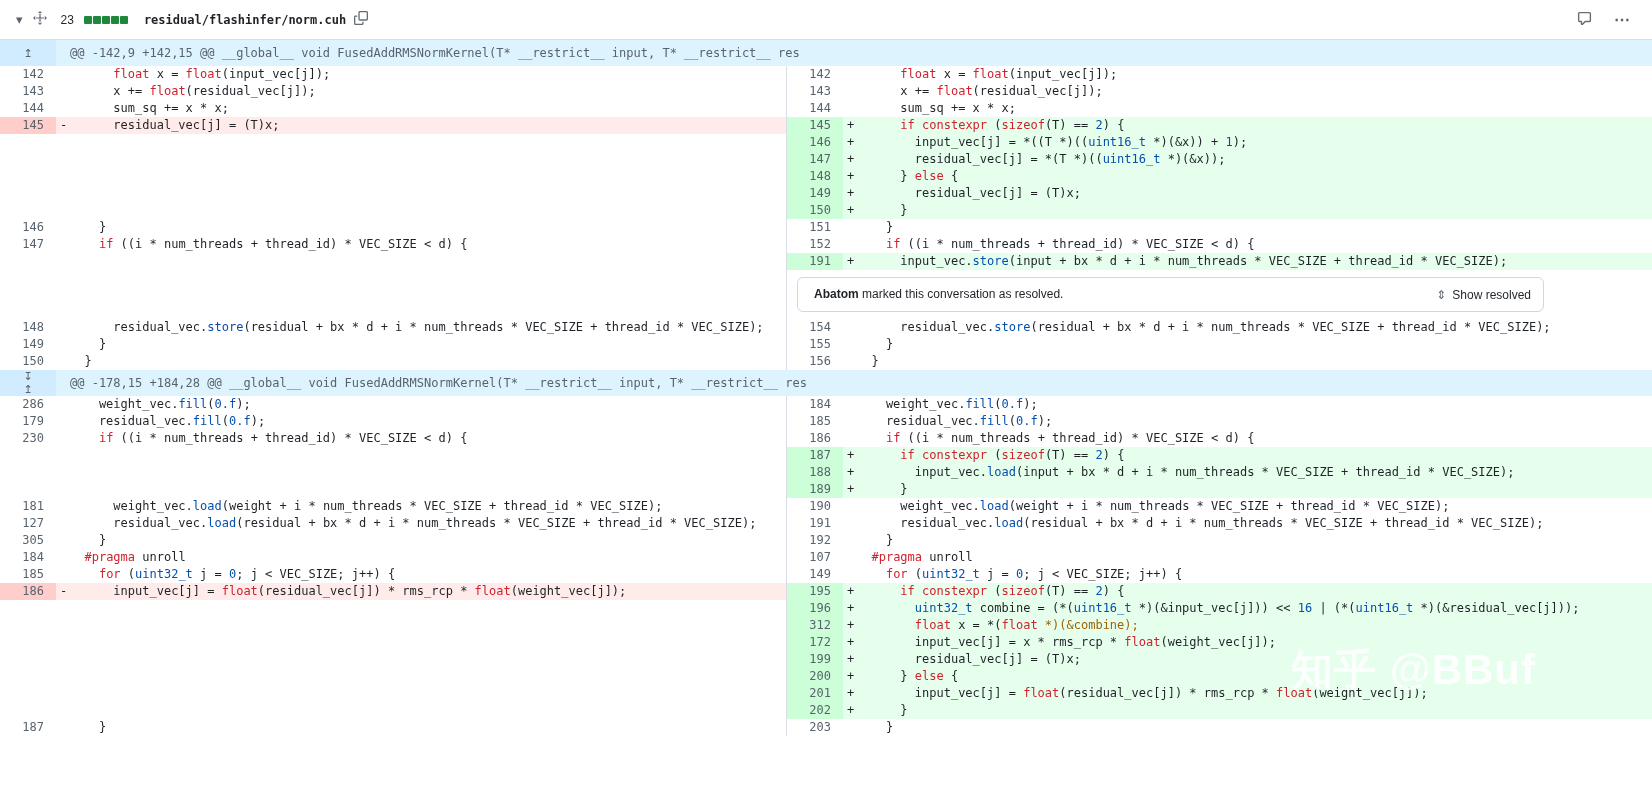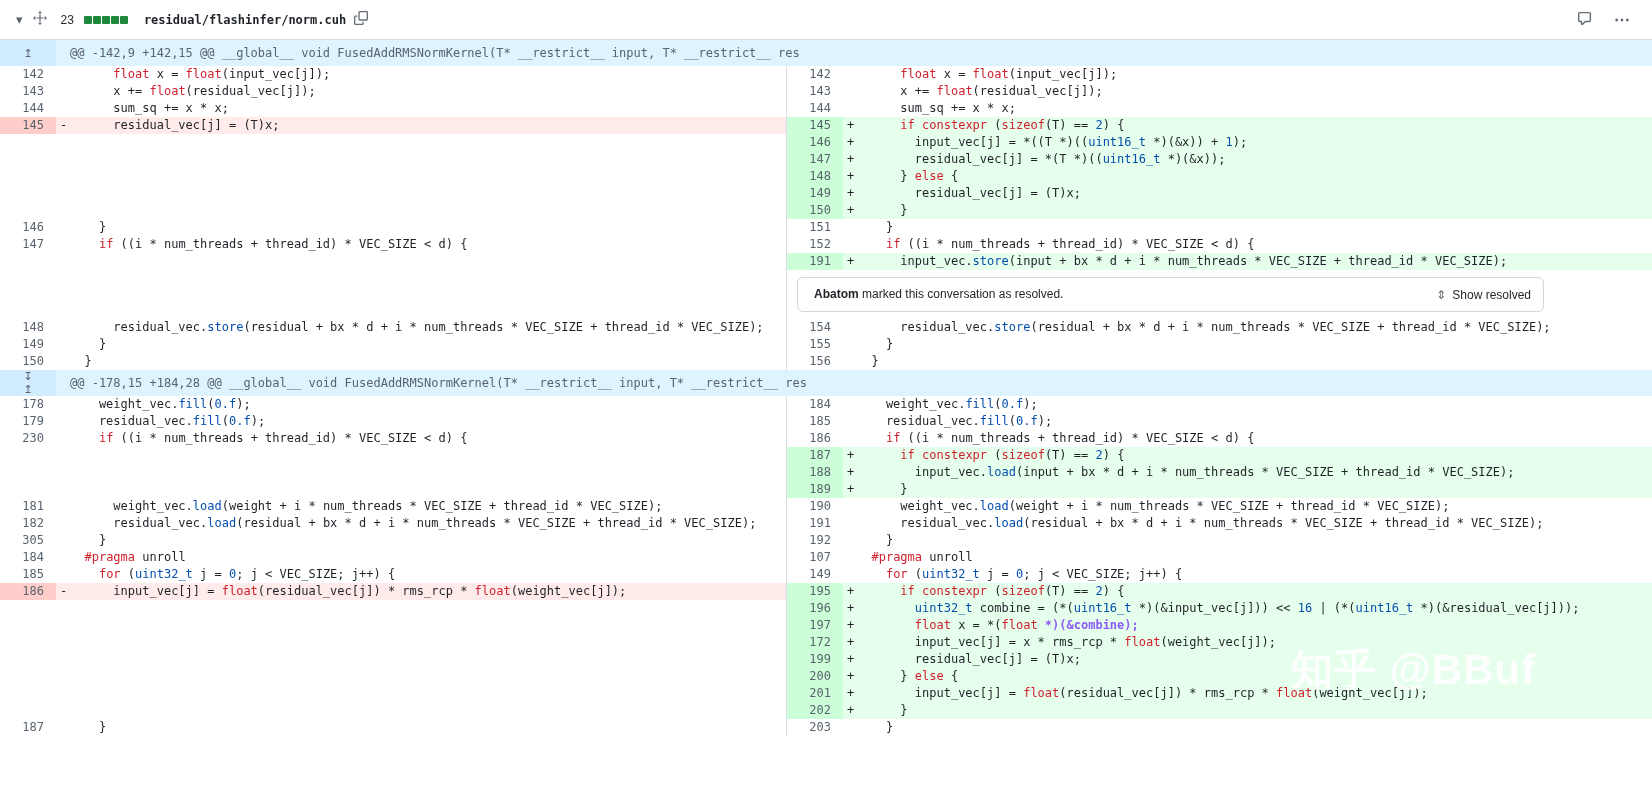--- a/index.html
+++ b/index.html
@@ -293,21 +293,21 @@
       </div>
       <div class="row hunk-row">
         <div class="hunk-gutter">
           <button class="expand-btn"><span>↧</span></button>
           <button class="expand-btn"><span>↥</span></button>
         </div>
         <div class="hunk-text">@@ -178,15 +184,28 @@ __global__ void FusedAddRMSNormKernel(T* __restrict__ input, T* __restrict__ res</div>
       </div>
       <div class="row">
         <div class="side">
-          <div class="num ctx-num">178</div>
+          <div class="num ctx-num">286</div>
           <div class="code ctx"><span class="marker"></span><span class="tok" style="color: rgb(31, 35, 40);">    weight_vec.</span><span class="tok" style="color: rgb(5, 80, 174);">fill</span><span class="tok" style="color: rgb(31, 35, 40);">(</span><span class="tok" style="color: rgb(5, 80, 174);">0.f</span><span class="tok" style="color: rgb(31, 35, 40);">);</span></div>
         </div>
         <div class="side right">
           <div class="num ctx-num">184</div>
           <div class="code ctx"><span class="marker"></span><span class="tok" style="color: rgb(31, 35, 40);">    weight_vec.</span><span class="tok" style="color: rgb(5, 80, 174);">fill</span><span class="tok" style="color: rgb(31, 35, 40);">(</span><span class="tok" style="color: rgb(5, 80, 174);">0.f</span><span class="tok" style="color: rgb(31, 35, 40);">);</span></div>
         </div>
       </div>
       <div class="row">
         <div class="side">
           <div class="num ctx-num">179</div>
@@ -363,21 +363,21 @@
           <div class="num ctx-num">181</div>
           <div class="code ctx"><span class="marker"></span><span class="tok" style="color: rgb(31, 35, 40);">      weight_vec.</span><span class="tok" style="color: rgb(5, 80, 174);">load</span><span class="tok" style="color: rgb(31, 35, 40);">(weight + i * num_threads * VEC_SIZE + thread_id * VEC_SIZE);</span></div>
         </div>
         <div class="side right">
           <div class="num ctx-num">190</div>
           <div class="code ctx"><span class="marker"></span><span class="tok" style="color: rgb(31, 35, 40);">      weight_vec.</span><span class="tok" style="color: rgb(5, 80, 174);">load</span><span class="tok" style="color: rgb(31, 35, 40);">(weight + i * num_threads * VEC_SIZE + thread_id * VEC_SIZE);</span></div>
         </div>
       </div>
       <div class="row">
         <div class="side">
-          <div class="num ctx-num">182</div>
+          <div class="num ctx-num">127</div>
           <div class="code ctx"><span class="marker"></span><span class="tok" style="color: rgb(31, 35, 40);">      residual_vec.</span><span class="tok" style="color: rgb(5, 80, 174);">load</span><span class="tok" style="color: rgb(31, 35, 40);">(residual + bx * d + i * num_threads * VEC_SIZE + thread_id * VEC_SIZE);</span></div>
         </div>
         <div class="side right">
           <div class="num ctx-num">191</div>
           <div class="code ctx"><span class="marker"></span><span class="tok" style="color: rgb(31, 35, 40);">      residual_vec.</span><span class="tok" style="color: rgb(5, 80, 174);">load</span><span class="tok" style="color: rgb(31, 35, 40);">(residual + bx * d + i * num_threads * VEC_SIZE + thread_id * VEC_SIZE);</span></div>
         </div>
       </div>
       <div class="row">
         <div class="side">
           <div class="num ctx-num">305</div>
@@ -427,22 +427,22 @@
           <div class="num add-num">196</div>
           <div class="code add"><span class="marker">+</span><span class="tok" style="color: rgb(31, 35, 40);">        </span><span class="tok" style="color: rgb(5, 80, 174);">uint32_t</span><span class="tok" style="color: rgb(31, 35, 40);"> combine = (*(</span><span class="tok" style="color: rgb(5, 80, 174);">uint16_t</span><span class="tok" style="color: rgb(31, 35, 40);"> *)(&amp;input_vec[j])) &lt;&lt; </span><span class="tok" style="color: rgb(5, 80, 174);">16</span><span class="tok" style="color: rgb(31, 35, 40);"> | (*(</span><span class="tok" style="color: rgb(5, 80, 174);">uint16_t</span><span class="tok" style="color: rgb(31, 35, 40);"> *)(&amp;residual_vec[j]));</span></div>
         </div>
       </div>
       <div class="row">
         <div class="side">
           <div class="num empty-num"></div>
           <div class="code empty"></div>
         </div>
         <div class="side right">
-          <div class="num add-num">197</div>
-          <div class="code add"><span class="marker">+</span><span class="tok" style="color: rgb(31, 35, 40);">        </span><span class="tok" style="color: rgb(207, 34, 46);">float</span><span class="tok" style="color: rgb(31, 35, 40);"> x = *(</span><span class="tok" style="color: rgb(207, 34, 46);">float</span><span class="tok" style="color: #8b5cf6; font-weight: bold;"> *)(&amp;combine);</span></div>
+          <div class="num add-num">312</div>
+          <div class="code add"><span class="marker">+</span><span class="tok" style="color: rgb(31, 35, 40);">        </span><span class="tok" style="color: rgb(207, 34, 46);">float</span><span class="tok" style="color: rgb(31, 35, 40);"> x = *(</span><span class="tok" style="color: rgb(207, 34, 46);">float</span><span class="tok" style="color: #a16207;"> *)(&amp;combine);</span></div>
         </div>
       </div>
       <div class="row">
         <div class="side">
           <div class="num empty-num"></div>
           <div class="code empty"></div>
         </div>
         <div class="side right">
           <div class="num add-num">172</div>
           <div class="code add"><span class="marker">+</span><span class="tok" style="color: rgb(31, 35, 40);">        input_vec[j] = x * rms_rcp * </span><span class="tok" style="color: rgb(207, 34, 46);">float</span><span class="tok" style="color: rgb(31, 35, 40);">(weight_vec[j]);</span></div>

